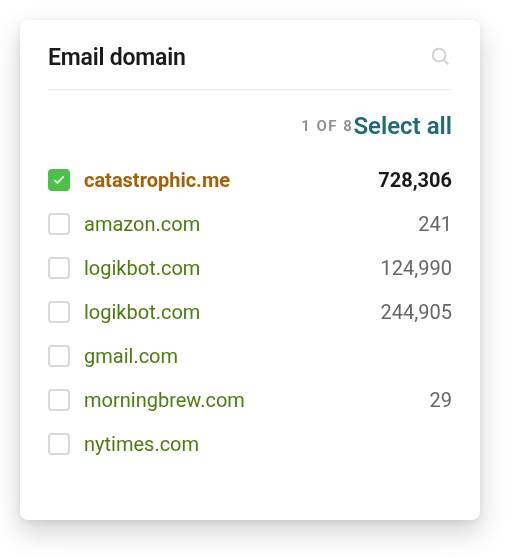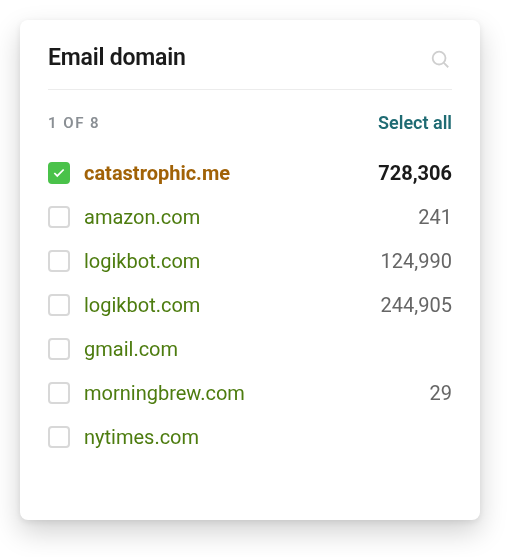--- a/index.html
+++ b/index.html
@@ -17,21 +17,21 @@
       width: 460px;
       background: #fff;
       border-radius: 8px;
       box-shadow: 0 12px 28px rgba(0,0,0,0.18), 0 2px 6px rgba(0,0,0,0.08);
       padding: 24px 28px 0 28px;
       overflow: hidden;
       height: 500px;
     }
     .header-row {
       display: flex;
-      align-items: flex-end;
+      align-items: flex-start;
       justify-content: space-between;
       padding-bottom: 18px;
       border-bottom: 1px solid #ececec;
     }
     .title {
       font-size: 23px;
       font-weight: 600;
       color: #1a1a1a;
       letter-spacing: -0.2px;
     }
@@ -39,32 +39,32 @@
       width: 24px;
       height: 24px;
       color: #cfcfcf;
       display: flex;
       align-items: center;
       justify-content: center;
     }
     .meta-row {
       display: flex;
       align-items: center;
-      justify-content: space-between;
+      justify-content: flex-end;
       padding-top: 22px;
       padding-bottom: 18px;
     }
     .count-label {
       font-size: 15px;
       font-weight: 600;
       letter-spacing: 1.5px;
       color: #8a8f94;
     }
     .select-all {
-      font-size: 18px;
+      font-size: 24px;
       font-weight: 600;
       color: #1f6b73;
       cursor: pointer;
     }
     .list {
       display: flex;
       flex-direction: column;
     }
     .list-item {
       display: flex;

